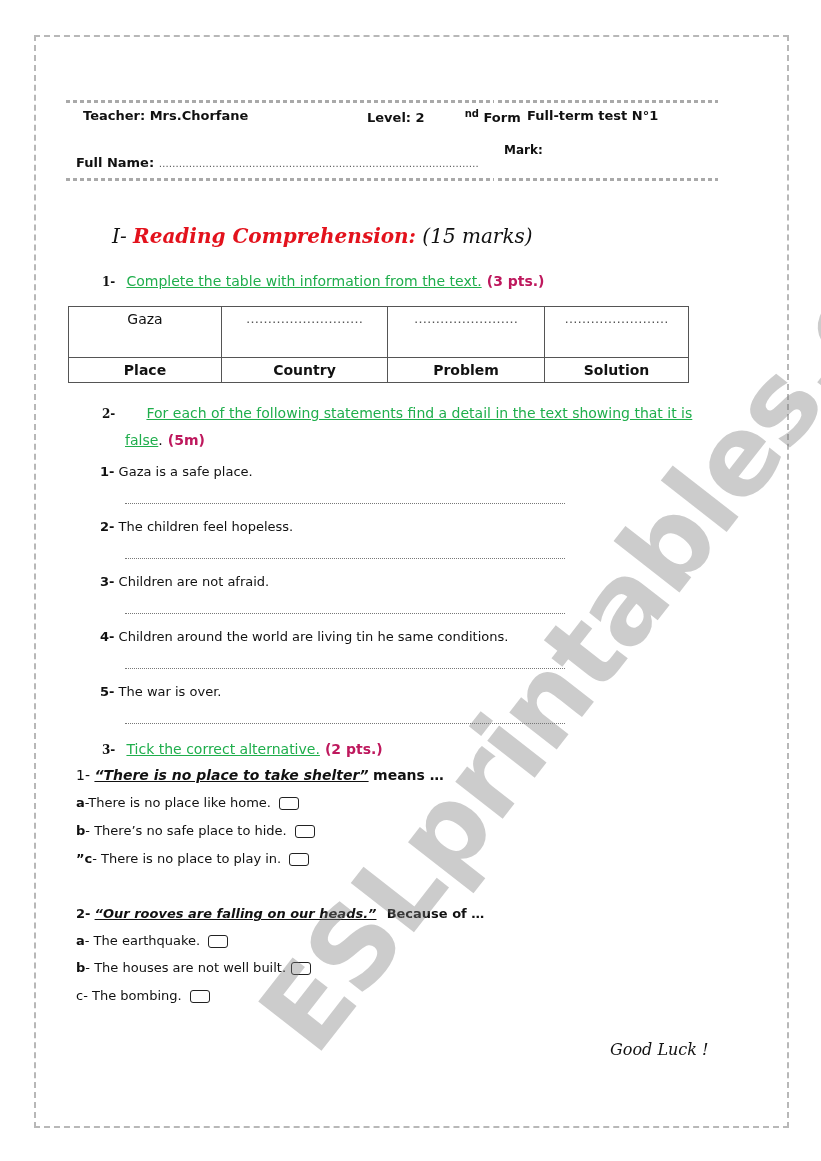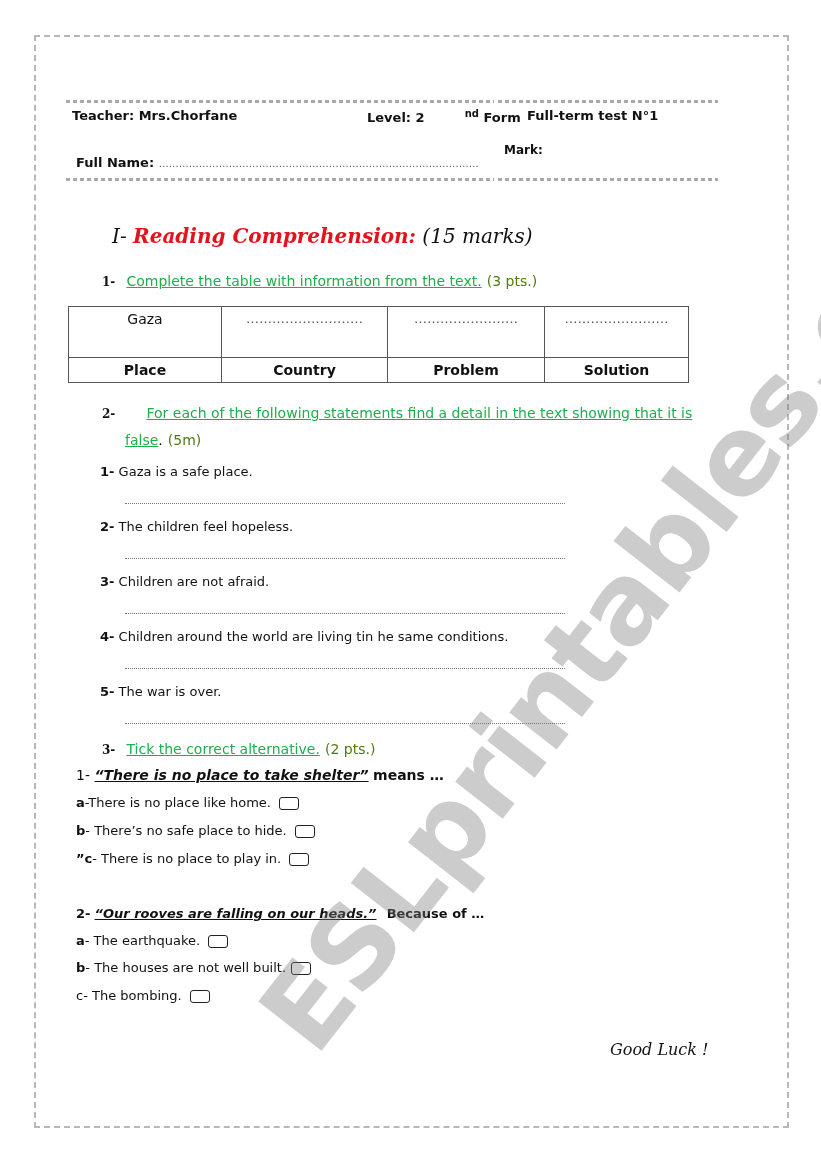--- a/index.html
+++ b/index.html
@@ -17,21 +17,21 @@
       opacity: 0.85;
     }
     .abs { position: absolute; white-space: nowrap; }
     .hdr { font-size: 13px; font-weight: bold; }
     .hdr sup { font-size: 10px; margin-left: 40px; }
     .section-title { font-family: "DejaVu Serif", serif; font-style: italic; font-size: 20px; }
     .section-title .red { color: #e3121c; font-weight: bold; }
     .q-num { font-family: "DejaVu Serif", serif; font-weight: bold; font-size: 12px; }
     .green { color: #1fae4c; text-decoration: underline; }
     .instr { font-size: 14px; }
-    .pts { font-weight: normal; font-size: 14px; color: #4d7c0f; }
+    .pts { font-weight: bold; font-size: 14px; color: #be185d; }
     table.info {
       position: absolute; left: 68px; top: 306px; width: 621px; border-collapse: collapse;
       font-size: 14px;
     }
     table.info th, table.info td { border: 1px solid #555; text-align: center; }
     table.info th { height: 22px; font-weight: bold; }
     table.info td { height: 45px; vertical-align: top; padding-top: 4px; font-size: 13px; }
     .dots { color: #555; font-size: 10px; letter-spacing: 0px; }
     .stmt { font-size: 13px; }
     .stmt b { font-size: 13px; }
@@ -56,21 +56,21 @@
 </head>
 <body>
 
 <div class="page-border"></div>
 
 <div class="hline" style="left:66px; top:100px; width:428px;"></div>
 <div class="hline" style="left:498px; top:100px; width:220px;"></div>
 <div class="hline" style="left:66px; top:178px; width:428px;"></div>
 <div class="hline" style="left:498px; top:178px; width:220px;"></div>
 
-<div class="abs hdr" style="left:72px; top:108px;text-align:right;">
+<div class="abs hdr" style="left:83px; top:108px;text-align:right;">
   <span>Teacher:</span>
   <span>Mrs.Chorfane</span>
 </div>
 <div class="abs hdr" style="left:367px; top:108px;">
   <span>Level:</span>
   <span>2</span><sup>nd</sup>
   <span>Form</span>
 </div>
 <div class="abs hdr" style="left:527px; top:108px;">Full-term test N°1</div>
 <div class="abs hdr" style="left:76px; top:155px;">

